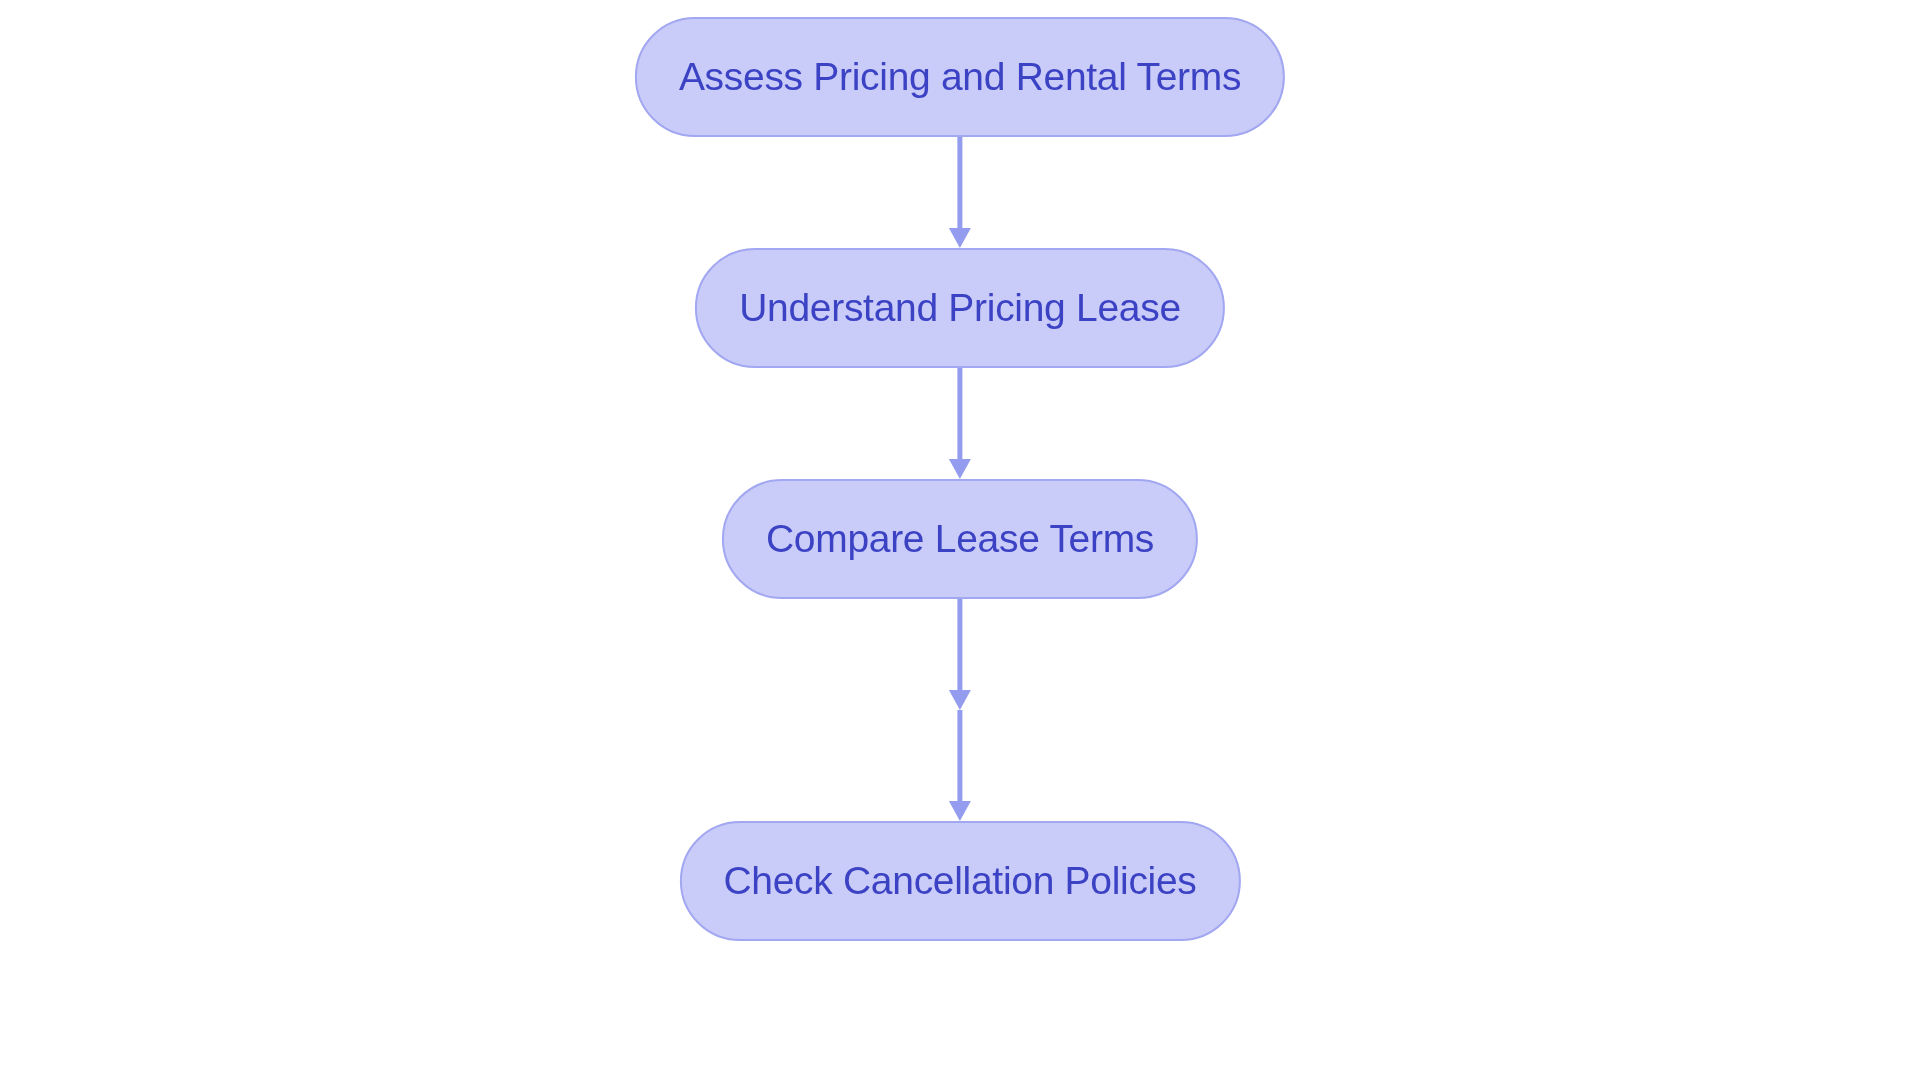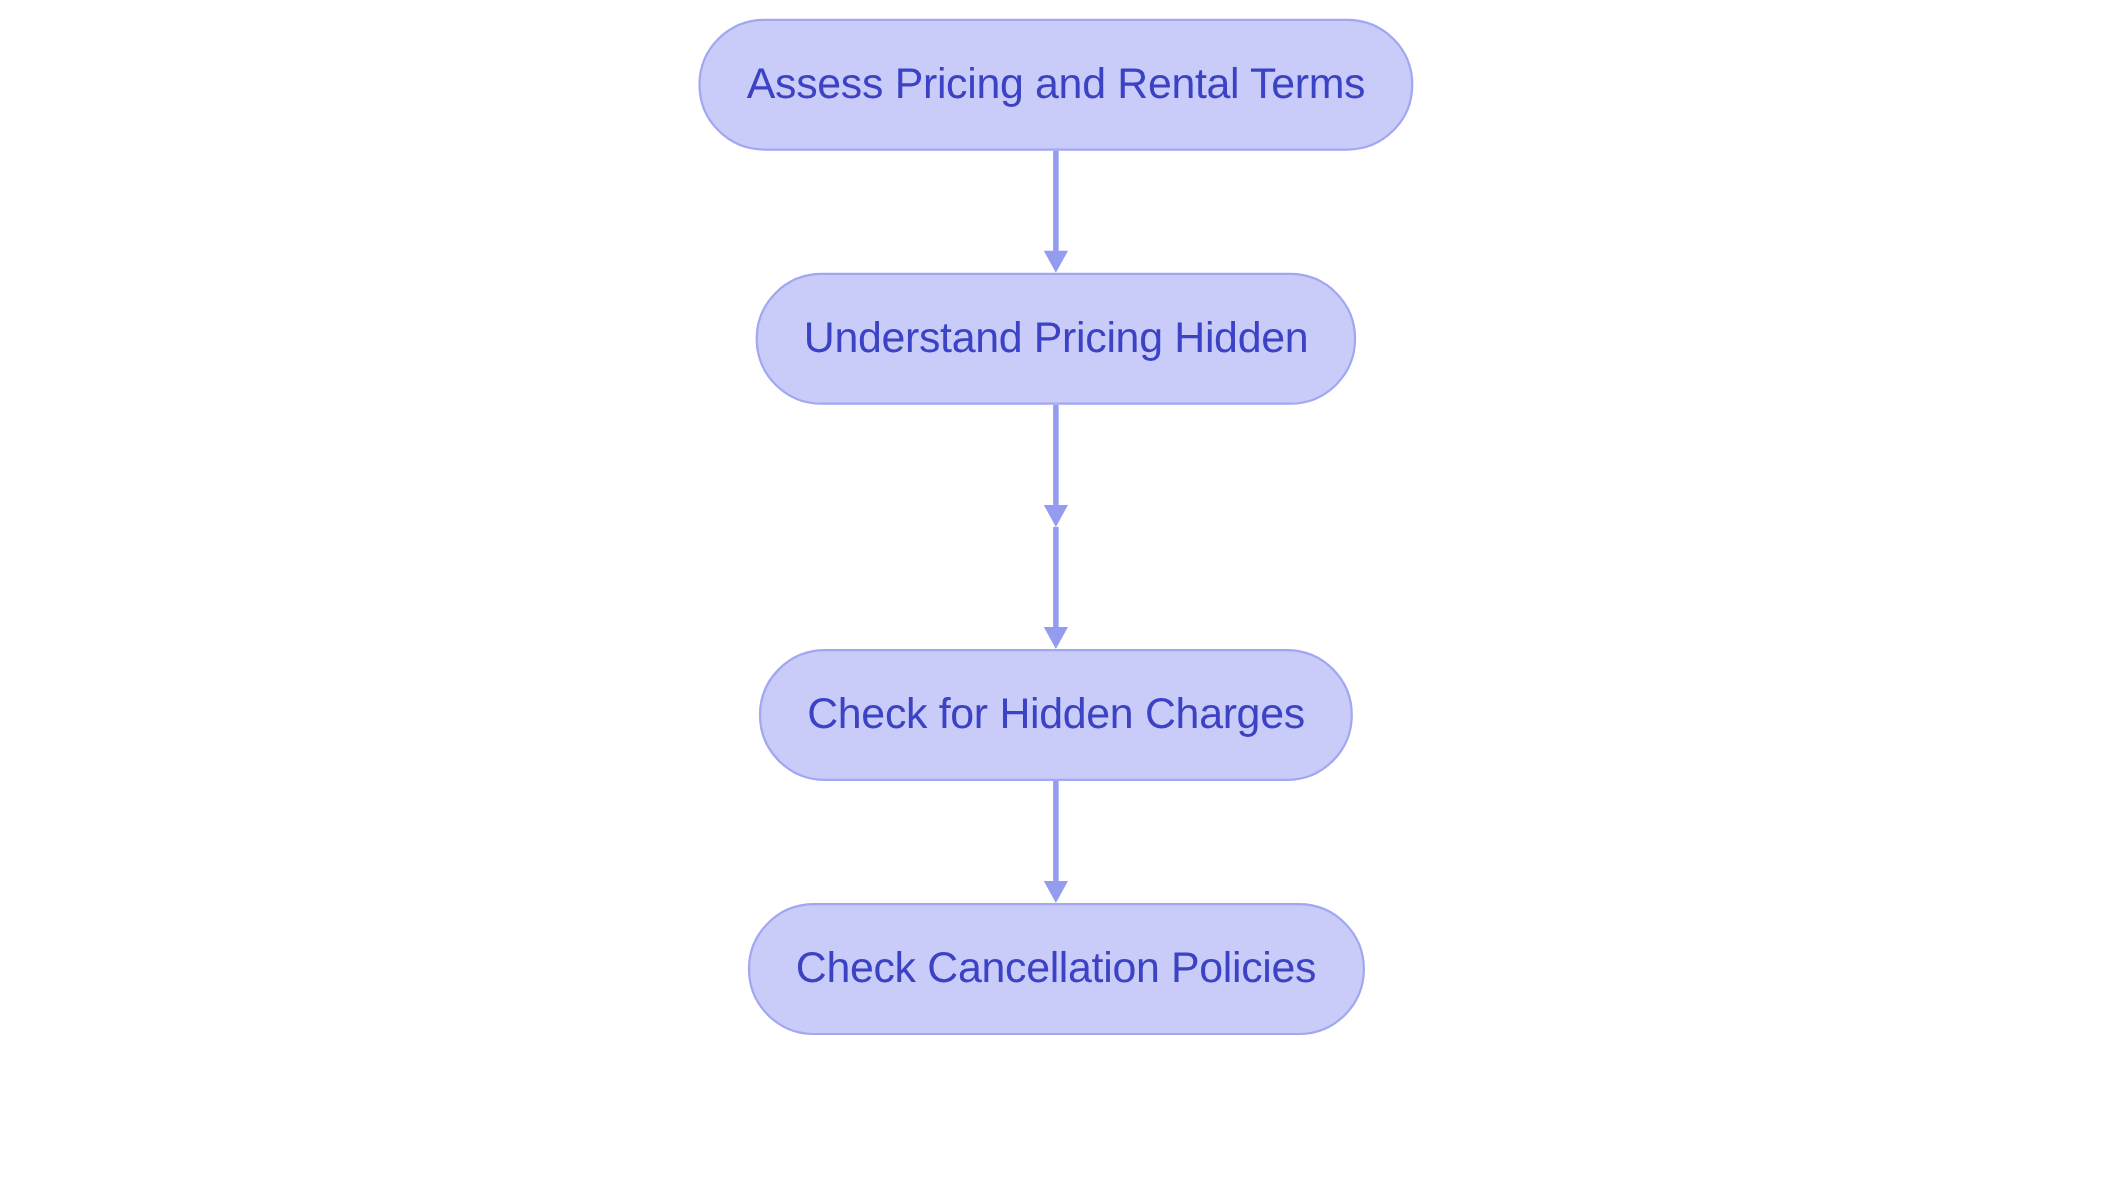--- a/index.html
+++ b/index.html
@@ -88,41 +88,41 @@
     <div class="node">
       <span class="node-label">Assess Pricing and Rental Terms</span>
     </div>
 
     <div class="arrow">
       <div class="arrow-line"></div>
       <div class="arrow-head"></div>
     </div>
 
     <div class="node">
-      <span class="node-label">Understand Pricing Hidden</span>
+      <span class="node-label">Understand Pricing Lease</span>
+    </div>
+
+    <div class="arrow">
+      <div class="arrow-line"></div>
+      <div class="arrow-head"></div>
+    </div>
+
+    <div class="node">
+      <span class="node-label">Compare Lease Terms</span>
     </div>
 
     <div class="arrow">
       <div class="arrow-line"></div>
       <div class="arrow-head"></div>
     </div>
 
 
     <div class="arrow">
       <div class="arrow-line"></div>
       <div class="arrow-head"></div>
     </div>
 
     <div class="node">
-      <span class="node-label">Check for Hidden Charges</span>
-    </div>
-
-    <div class="arrow">
-      <div class="arrow-line"></div>
-      <div class="arrow-head"></div>
-    </div>
-
-    <div class="node">
       <span class="node-label">Check Cancellation Policies</span>
     </div>
 
   </div>
 </div>
 
 </body></html>

